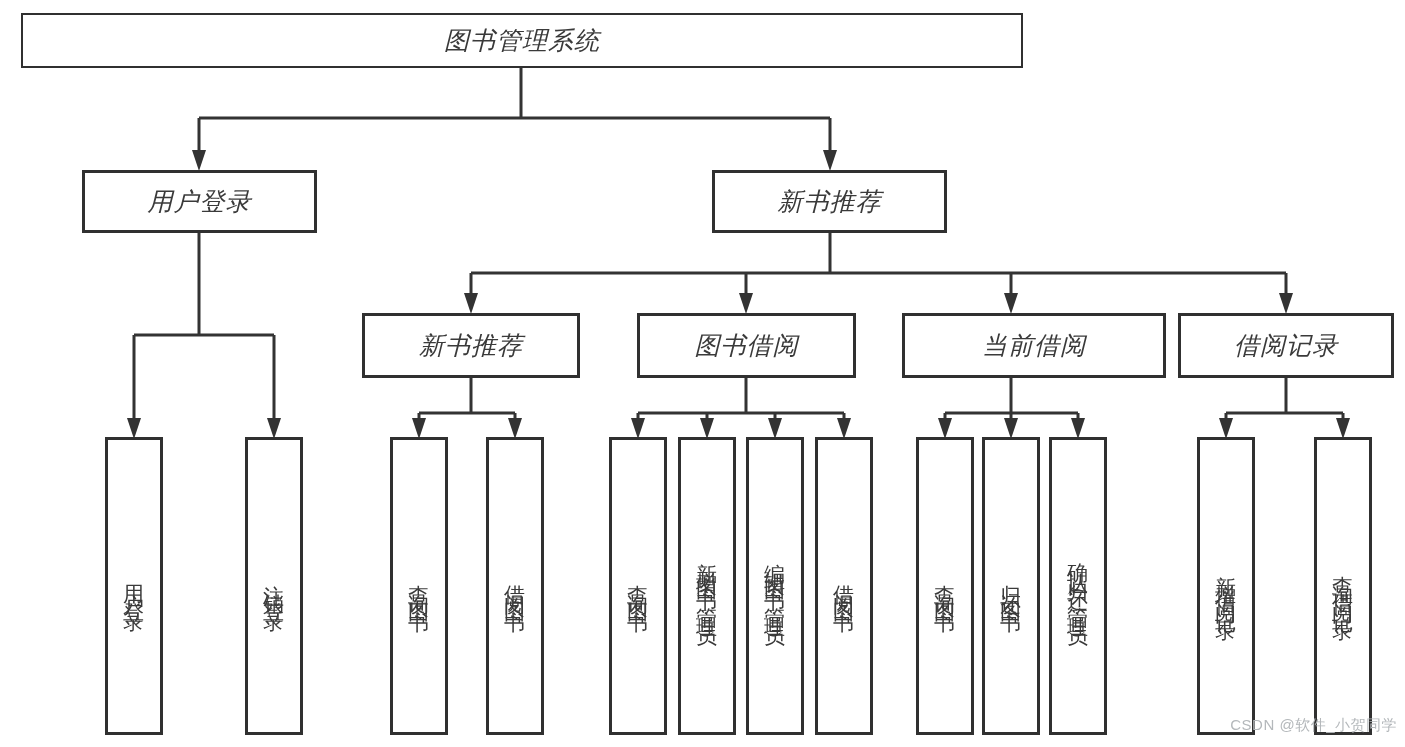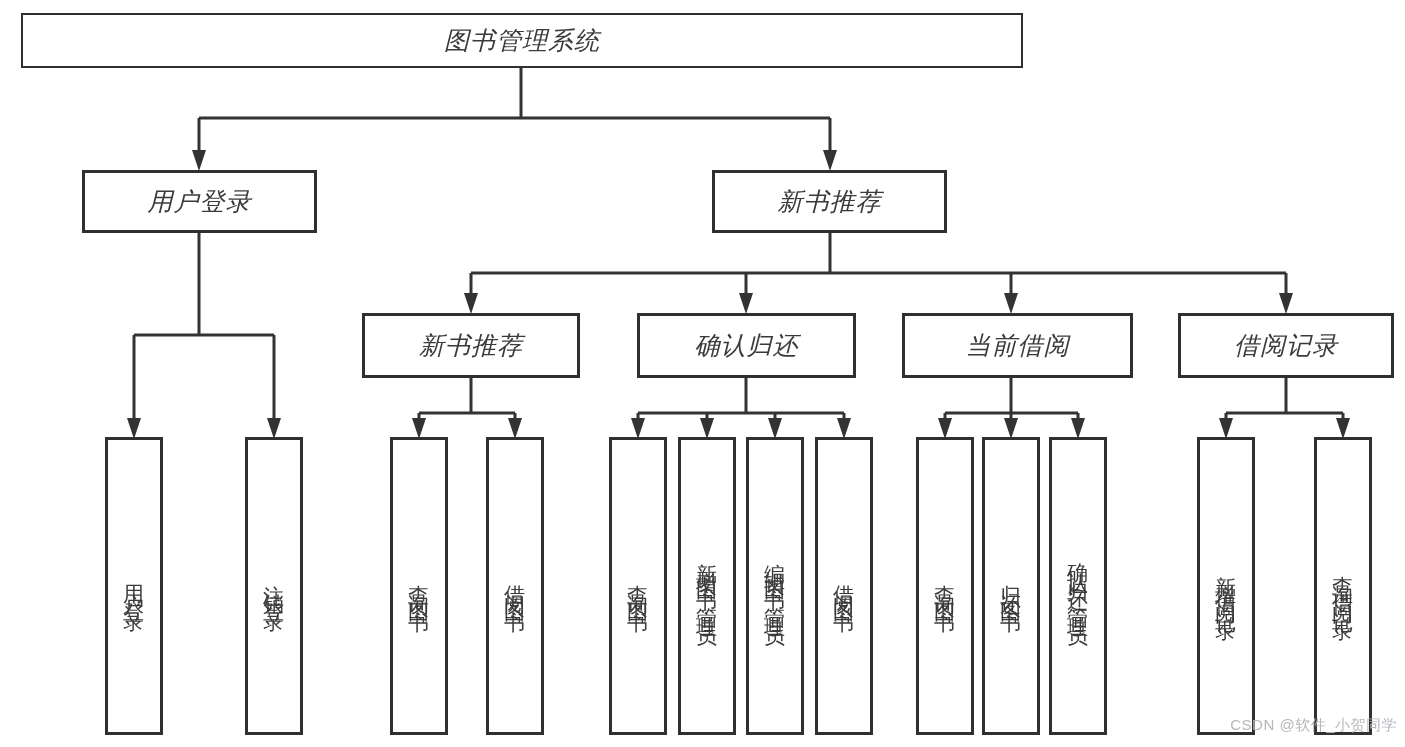--- a/index.html
+++ b/index.html
@@ -87,23 +87,23 @@
     <span class="hlabel">用户登录</span>
   </div>
   <div class="node l2" style="left:712px;">
     <span class="hlabel">新书推荐</span>
   </div>
 
   <div class="node l3" style="left:362px;">
     <span class="hlabel">新书推荐</span>
   </div>
   <div class="node l3" style="left:637px;width:219px;">
-    <span class="hlabel">确认归还</span>
+    <span class="hlabel">图书借阅</span>
   </div>
-  <div class="node l3" style="left:902px;width:231px;">
+  <div class="node l3" style="left:902px;width:264px;">
     <span class="hlabel">当前借阅</span>
   </div>
   <div class="node l3" style="left:1178px;width:216px;">
     <span class="hlabel">借阅记录</span>
   </div>
 
   <div class="node leaf" style="left:105px;">
     <span class="vlabel">用户登录</span>
   </div>
   <div class="node leaf" style="left:245px;">

